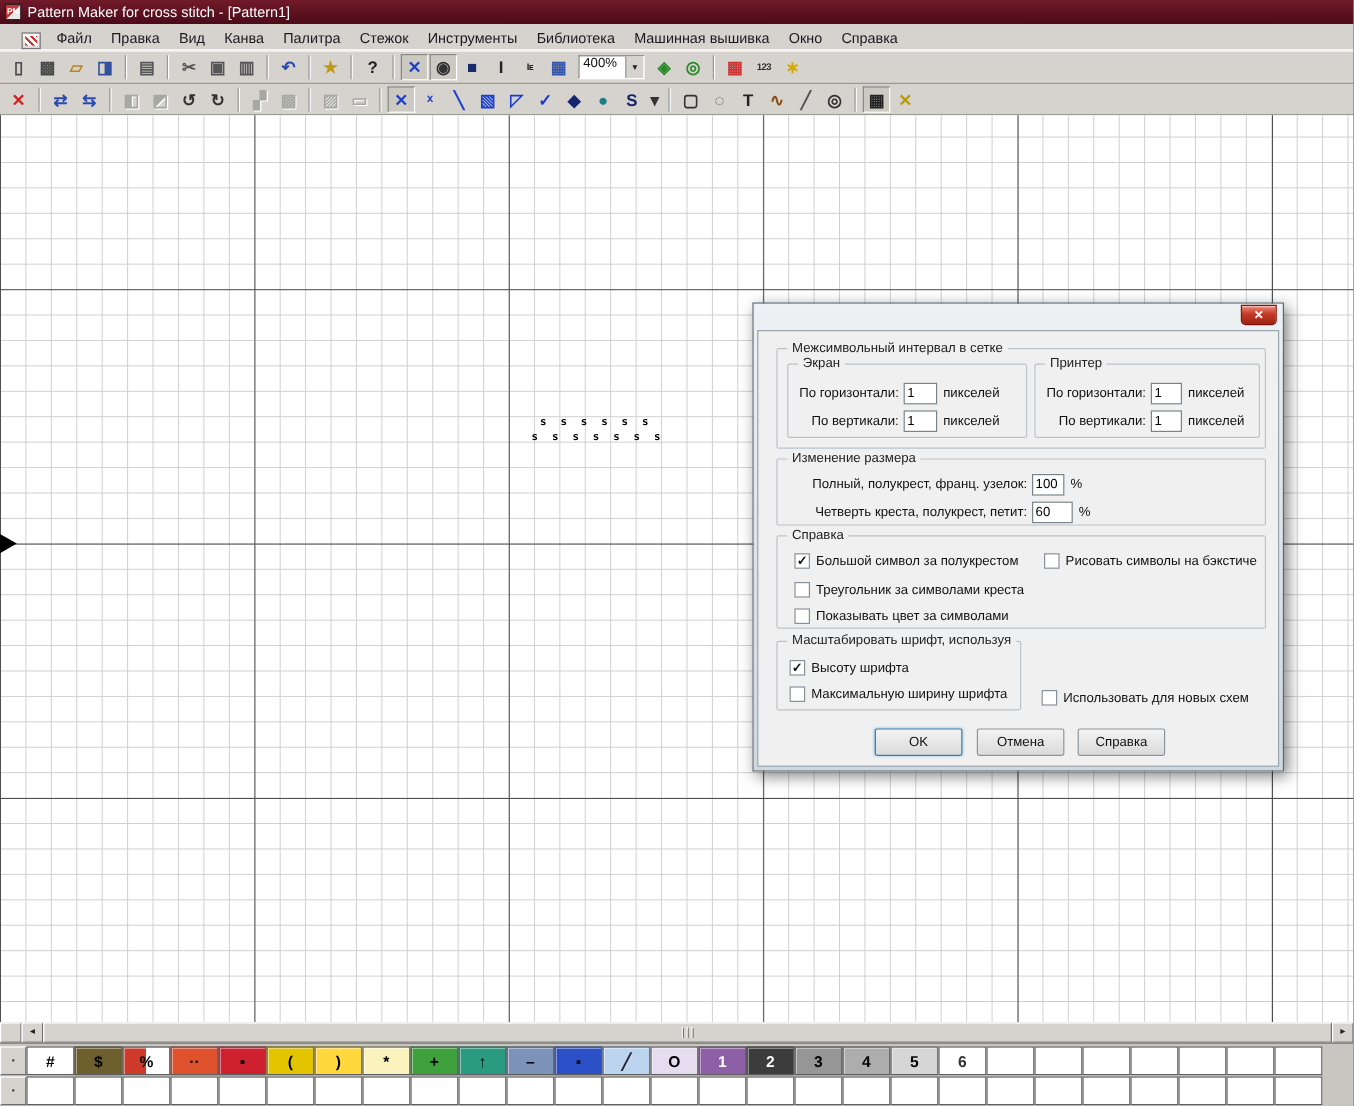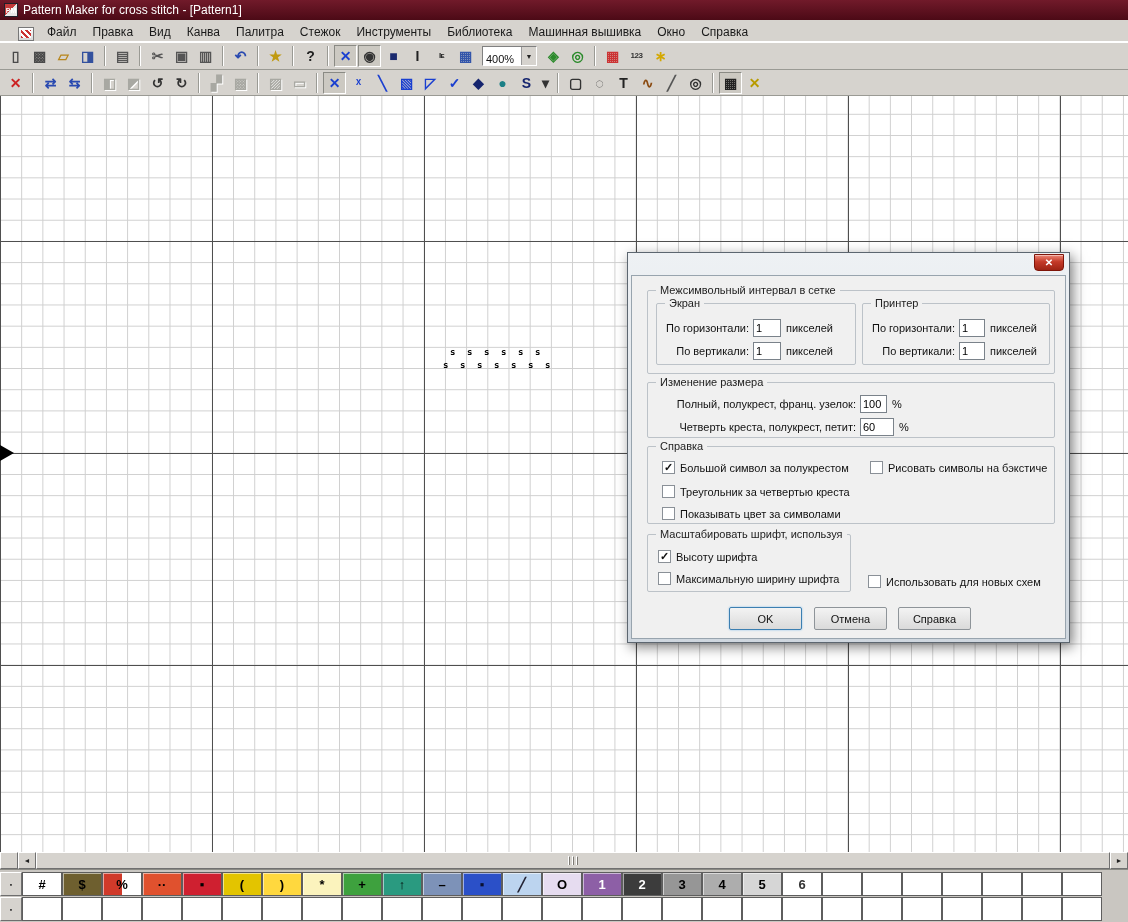--- a/index.html
+++ b/index.html
@@ -33,21 +33,21 @@
   .tbtn{width:23px;height:22px;background:transparent;border:1px solid transparent;display:flex;
     align-items:center;justify-content:center;cursor:default;font-family:inherit;}
   .tbtn.pressed{background:#ccc9c2;border-top-color:#8a8a84;border-left-color:#8a8a84;
     border-bottom-color:#fff;border-right-color:#fff;border-style:solid;}
   .tbtn.disabled{opacity:1;}
   .tbtn.narrow{width:13px;}
   .glyph{font-size:14px;line-height:1;font-weight:bold;}
   .glyph.small{font-size:8px;letter-spacing:-0.5px;font-weight:bold;}
   .tbtn.disabled .glyph{color:#a8a8a2 !important;text-shadow:1px 1px 0 #fff;}
   .tsep{width:2px;height:20px;border-left:1px solid #9a9a94;border-right:1px solid #fff;margin:0 4px;}
-  .zoombox{display:flex;align-items:flex-end;height:20px;margin:0 4px;background:#fff;
+  .zoombox{display:flex;align-items:flex-start;height:20px;margin:0 4px;background:#fff;
     border:1px solid;border-color:#808080 #fff #fff #808080;}
   .zoomtext{width:38px;font-size:11px;padding:0 3px;color:#111;}
   .zoombtn{width:15px;height:18px;background:#d6d3ce;border-left:1px solid #999;display:flex;
     align-items:center;justify-content:center;font-size:7px;color:#222;}
   .zoombtn::before{content:"▼";}
 
   
   .canvas{position:absolute;left:0;top:96px;width:1128px;height:756px;background:#fff;
     background-image:
       linear-gradient(to right,#4f4f4f 1px,transparent 1px),
@@ -475,21 +475,21 @@
       </div>
 
       <div class="gb g-misc">
         <span class="gblabel">Справка</span>
         <label class="cb" style="left:14px;top:14px;">
           <span class="cbbox checked"></span>
           <span>Большой символ за полукрестом</span>
         </label>
         <label class="cb" style="left:14px;top:38px;">
           <span class="cbbox"></span>
-          <span>Треугольник за четвертью креста</span>
+          <span>Треугольник за символами креста</span>
         </label>
         <label class="cb" style="left:14px;top:60px;">
           <span class="cbbox"></span>
           <span>Показывать цвет за символами</span>
         </label>
         <label class="cb" style="left:222px;top:14px;text-align:center;">
           <span class="cbbox"></span>
           <span>Рисовать символы на бэкстиче</span>
         </label>
       </div>

